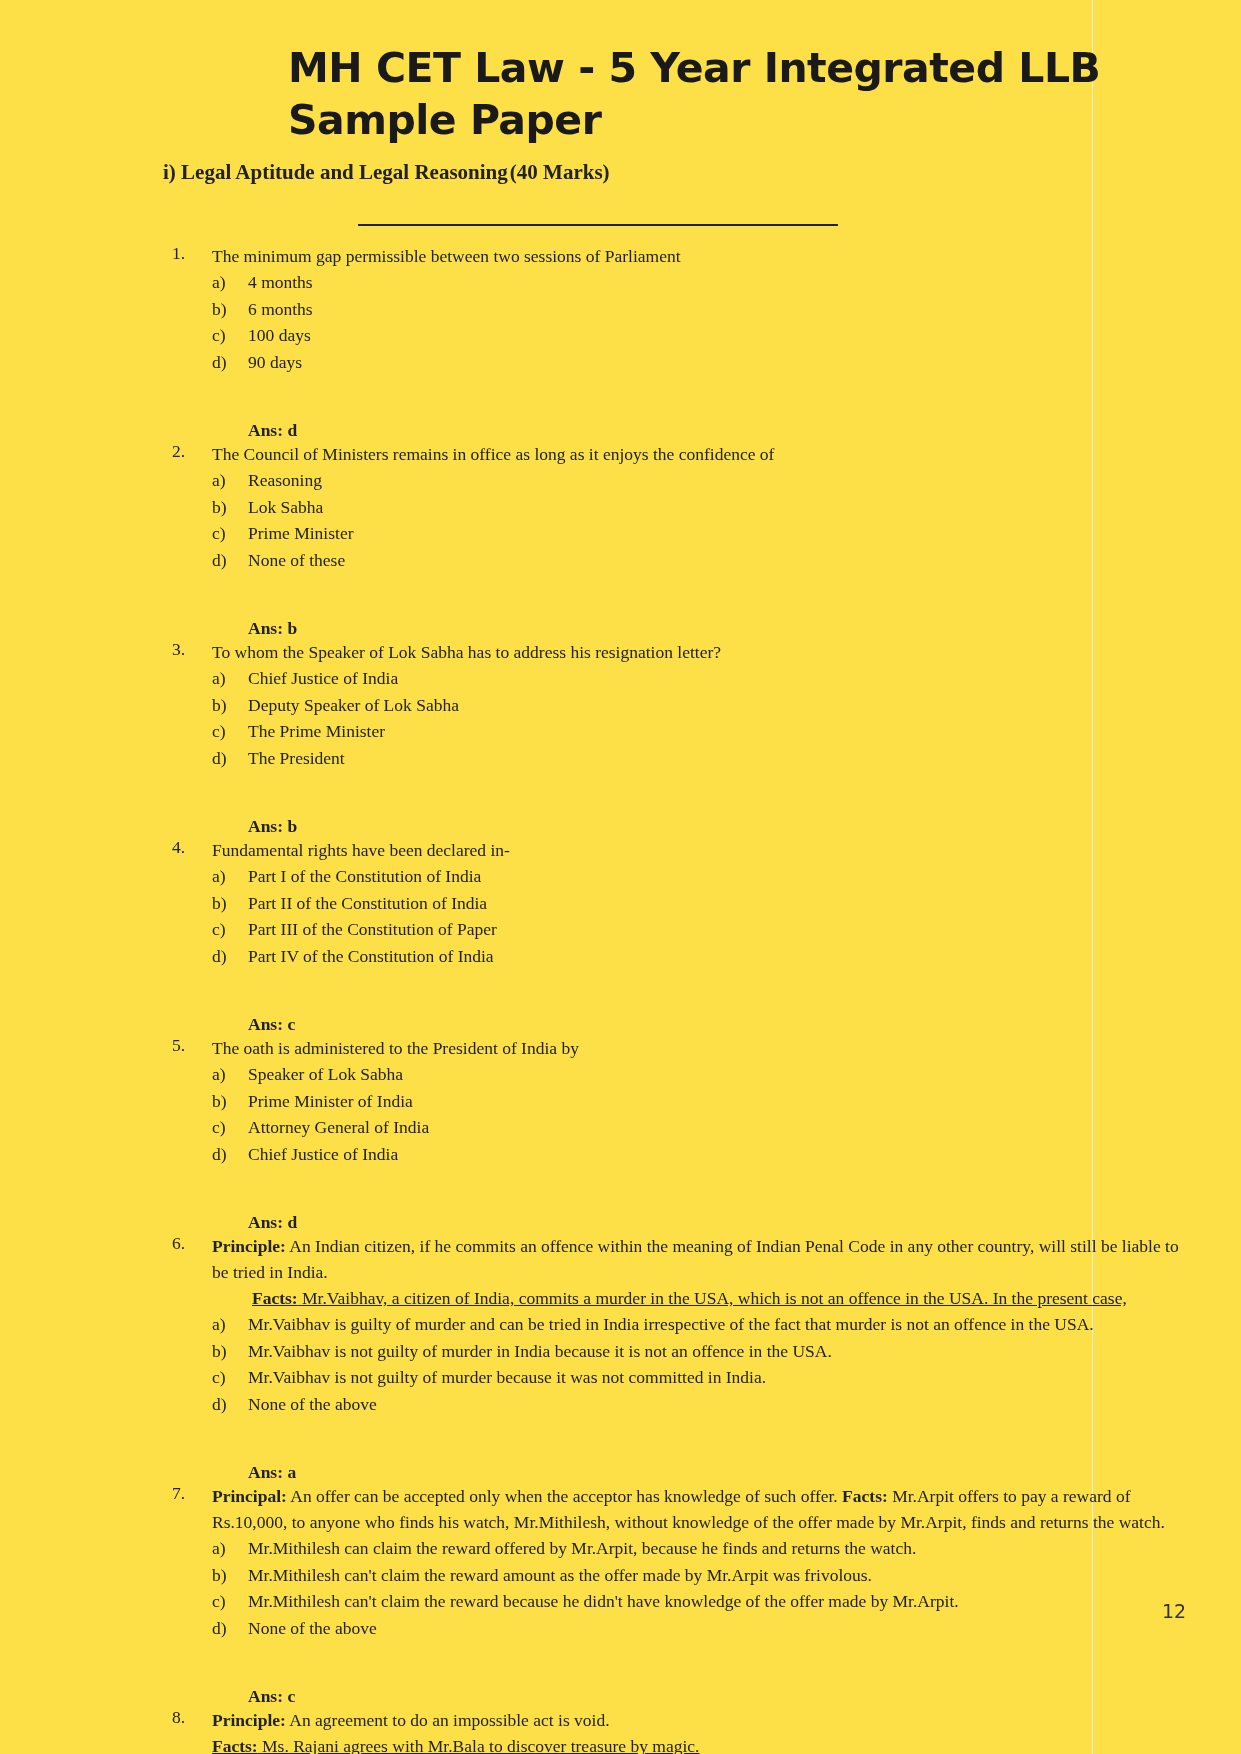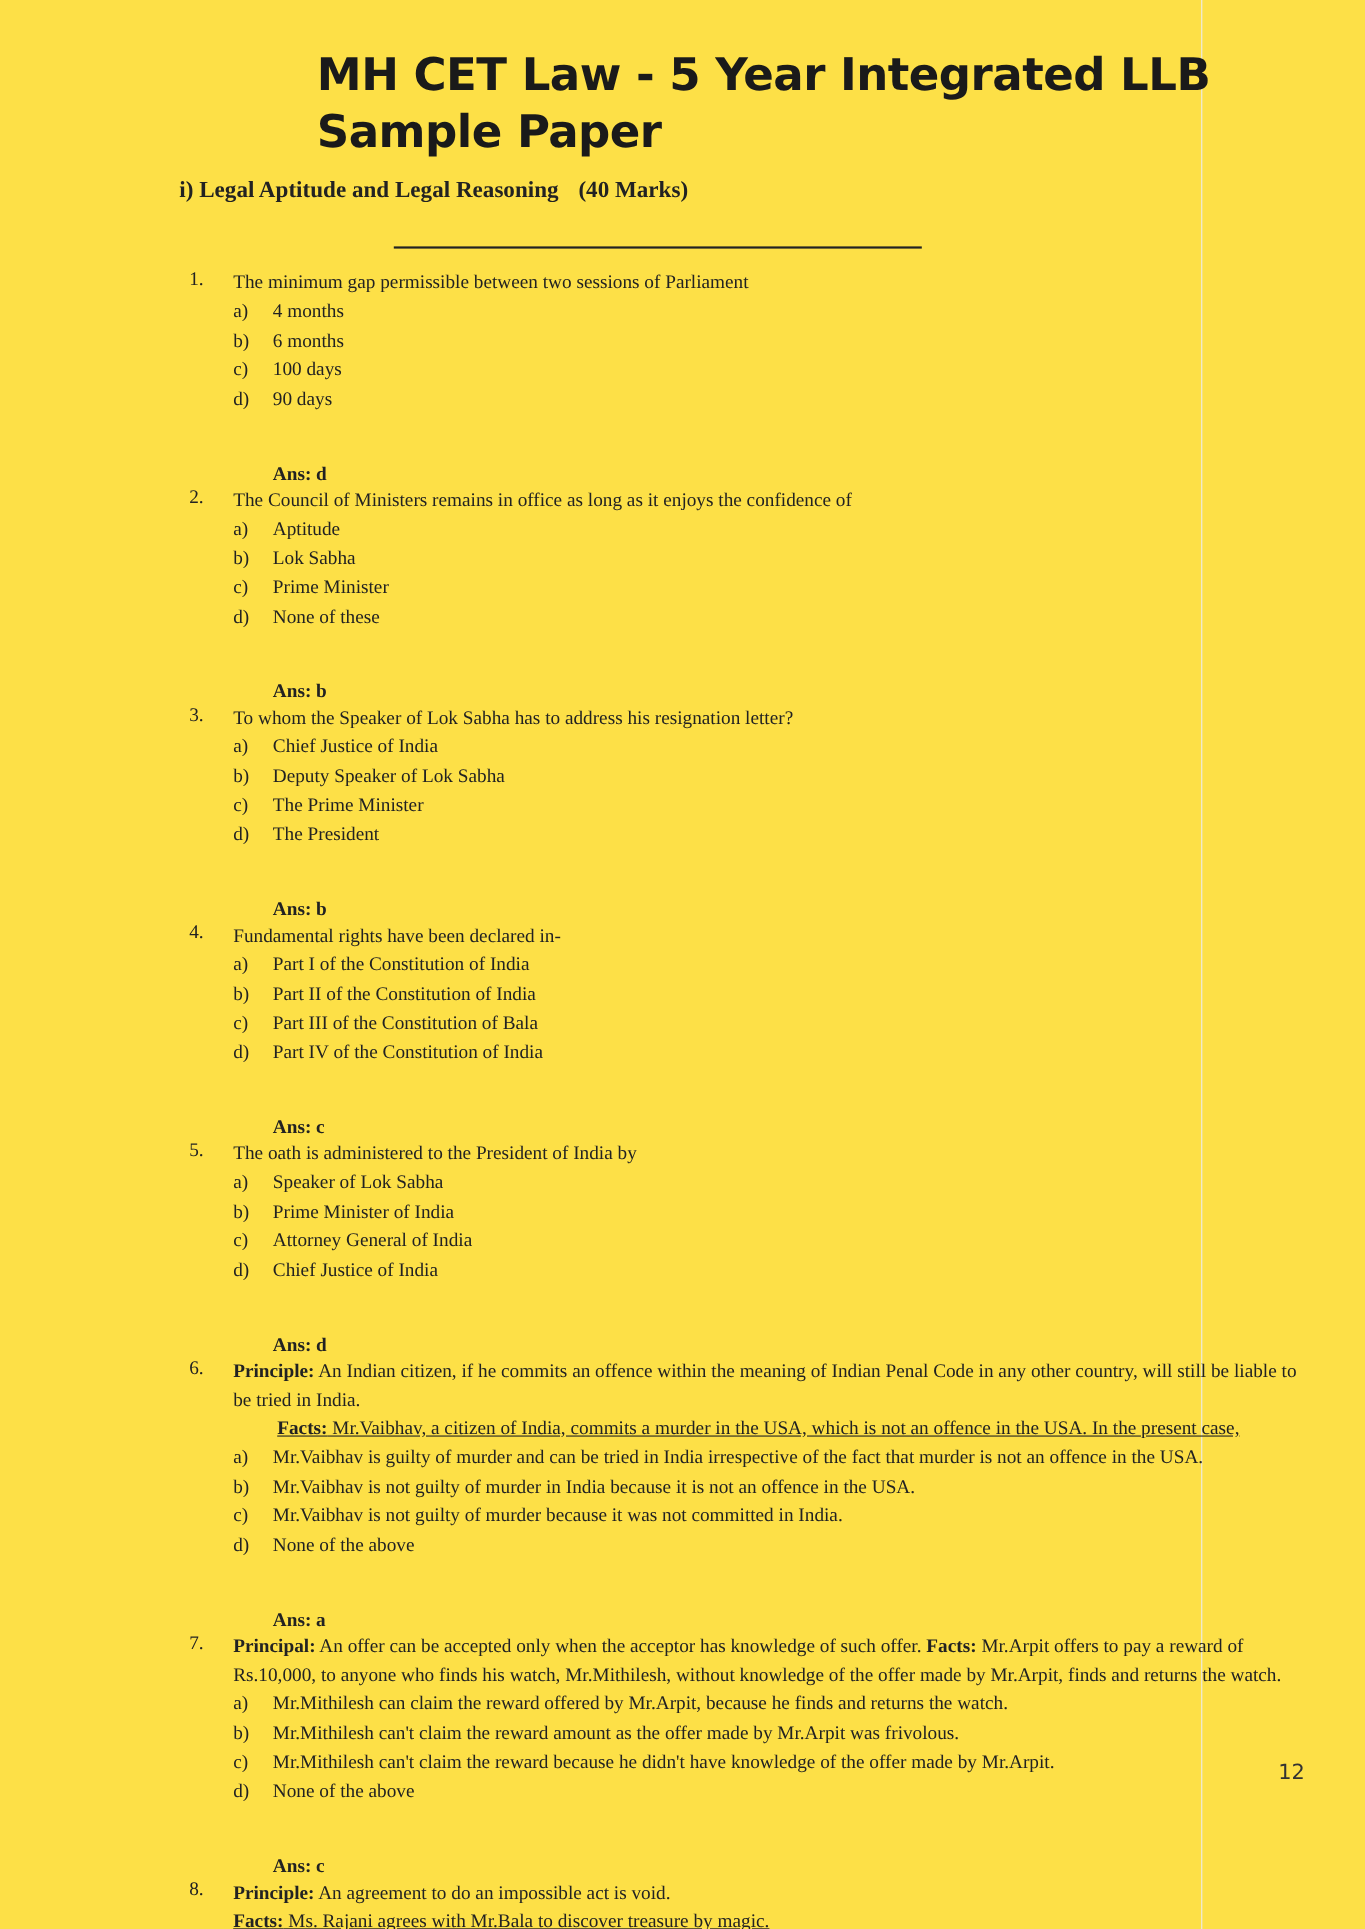--- a/index.html
+++ b/index.html
@@ -3,21 +3,21 @@
 <meta charset="utf-8">
 <style>
   html, body { margin: 0; padding: 0; background: #ffffff; }
   body { width: 1241px; height: 1754px; position: relative; overflow: hidden;
          font-family: "Liberation Serif", "DejaVu Serif", serif; color: #222; }
   .page { position: absolute; inset: 0; background: #fde047; }
   .title { position: absolute; left: 288px; top: 42px; width: 920px;
            font-family: "DejaVu Sans", "Liberation Sans", sans-serif; font-weight: bold;
            font-size: 41px; line-height: 52px; color: #1a1a1a; letter-spacing: -0.5px; }
   .section { position: absolute; left: 163px; top: 160px; font-size: 21px; font-weight: bold; color: #222; }
-  .section .marks { margin-left: 18px; }
+  .section .marks { margin-left: 2px; }
   .rule { position: absolute; left: 358px; top: 224px; width: 480px; height: 2px; background: #222; }
   .content { position: absolute; left: 160px; top: 243px; width: 1030px; font-size: 17.5px; color: #222; }
   .q { position: relative; }
   .qline { display: flex; }
   .qnum { width: 52px; flex: none; padding-left: 12px; box-sizing: border-box; }
   .qtext { flex: 1; line-height: 26px; }
   .opt { display: flex; margin-left: 52px; line-height: 26.5px; }
   .opt .lbl { width: 36px; flex: none; }
   .opt .txt { flex: 1; }
   .ans { margin-left: 88px; font-weight: bold; line-height: 22px; margin-top: 44px; }
@@ -68,21 +68,21 @@
       <div class="ans">Ans: d</div>
     </div>
 
     <div class="q">
       <div class="qline">
           <span class="qnum">2.</span>
           <span class="qtext">The Council of Ministers remains in office as long as it enjoys the confidence of</span>
         </div>
       <div class="opt">
           <span class="lbl">a)</span>
-          <span class="txt">Aptitude</span>
+          <span class="txt">Reasoning</span>
         </div>
       <div class="opt">
           <span class="lbl">b)</span>
           <span class="txt">Lok Sabha</span>
         </div>
       <div class="opt">
           <span class="lbl">c)</span>
           <span class="txt">Prime Minister</span>
         </div>
       <div class="opt">
@@ -124,21 +124,21 @@
       <div class="opt">
           <span class="lbl">a)</span>
           <span class="txt">Part I of the Constitution of India</span>
         </div>
       <div class="opt">
           <span class="lbl">b)</span>
           <span class="txt">Part II of the Constitution of India</span>
         </div>
       <div class="opt">
           <span class="lbl">c)</span>
-          <span class="txt">Part III of the Constitution of Bala</span>
+          <span class="txt">Part III of the Constitution of Paper</span>
         </div>
       <div class="opt">
           <span class="lbl">d)</span>
           <span class="txt">Part IV of the Constitution of India</span>
         </div>
       <div class="ans">Ans: c</div>
     </div>
 
     <div class="q">
       <div class="qline">

